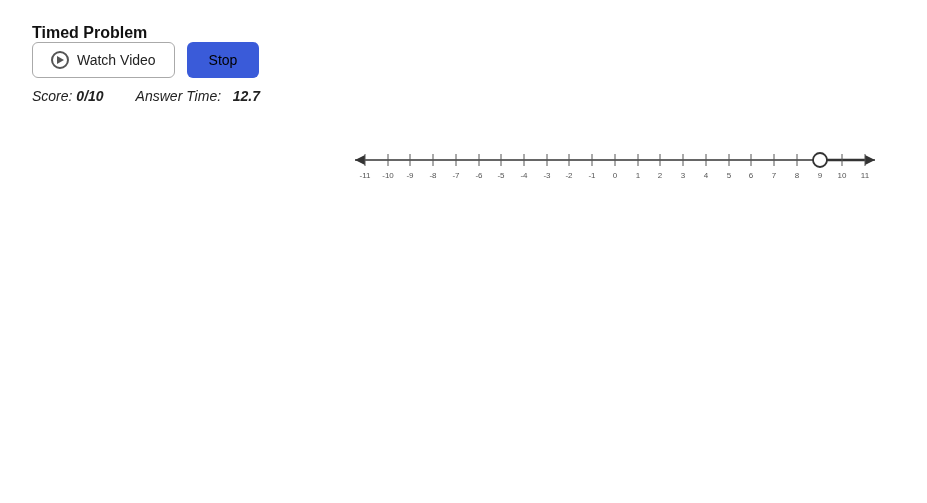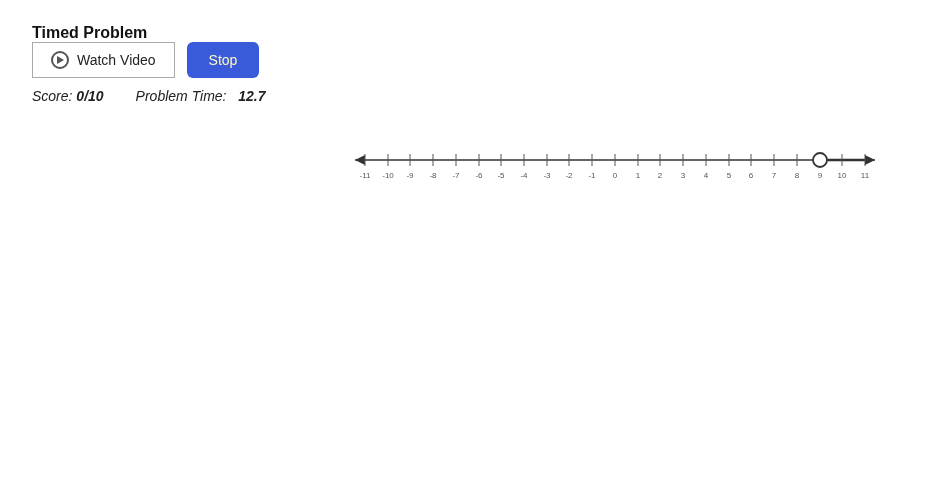--- a/index.html
+++ b/index.html
@@ -33,21 +33,21 @@
     .header-right {
       display: flex;
       align-items: center;
       gap: 12px;
     }
     .watch-video-btn {
       display: flex;
       align-items: center;
       gap: 8px;
       border: 1.5px solid #aaa;
-      border-radius: 0;
+      border-radius: 6px;
       padding: 8px 18px;
       background: white;
       cursor: pointer;
       font-size: 14px;
       color: #222;
     }
     .play-icon {
       width: 18px;
       height: 18px;
       border: 2px solid #555;
@@ -60,21 +60,21 @@
     .play-triangle {
       width: 0;
       height: 0;
       border-top: 4px solid transparent;
       border-bottom: 4px solid transparent;
       border-left: 7px solid #555;
       margin-left: 1px;
     }
     .stop-btn {
       background: #3a5bd9;
-      color: #fef9c3;
+      color: #000000;
       border: none;
       border-radius: 6px;
       padding: 10px 22px;
       font-size: 14px;
       cursor: pointer;
       font-weight: 500;
     }
     .score-row {
       display: flex;
       align-items: center;
@@ -146,21 +146,21 @@
       <button class="stop-btn">Stop</button>
     </div>
   </div>
 
   <div class="score-row">
     <span>
       <span class="score-label">Score:</span>
       <span class="score-val">0/10</span>
     </span>
     <span>
-      <span class="time-label">Problem Time:</span>
+      <span class="time-label">Answer Time:</span>
       <span>&nbsp;</span>
       <span class="time-val">12.7</span>
     </span>
   </div>
 
 
   <div class="number-line-container">
     <svg class="number-line-svg" width="560" height="60" viewBox="0 0 560 60">
 
       <line x1="20" y1="28" x2="540" y2="28" stroke="#333" stroke-width="1.5"></line>

